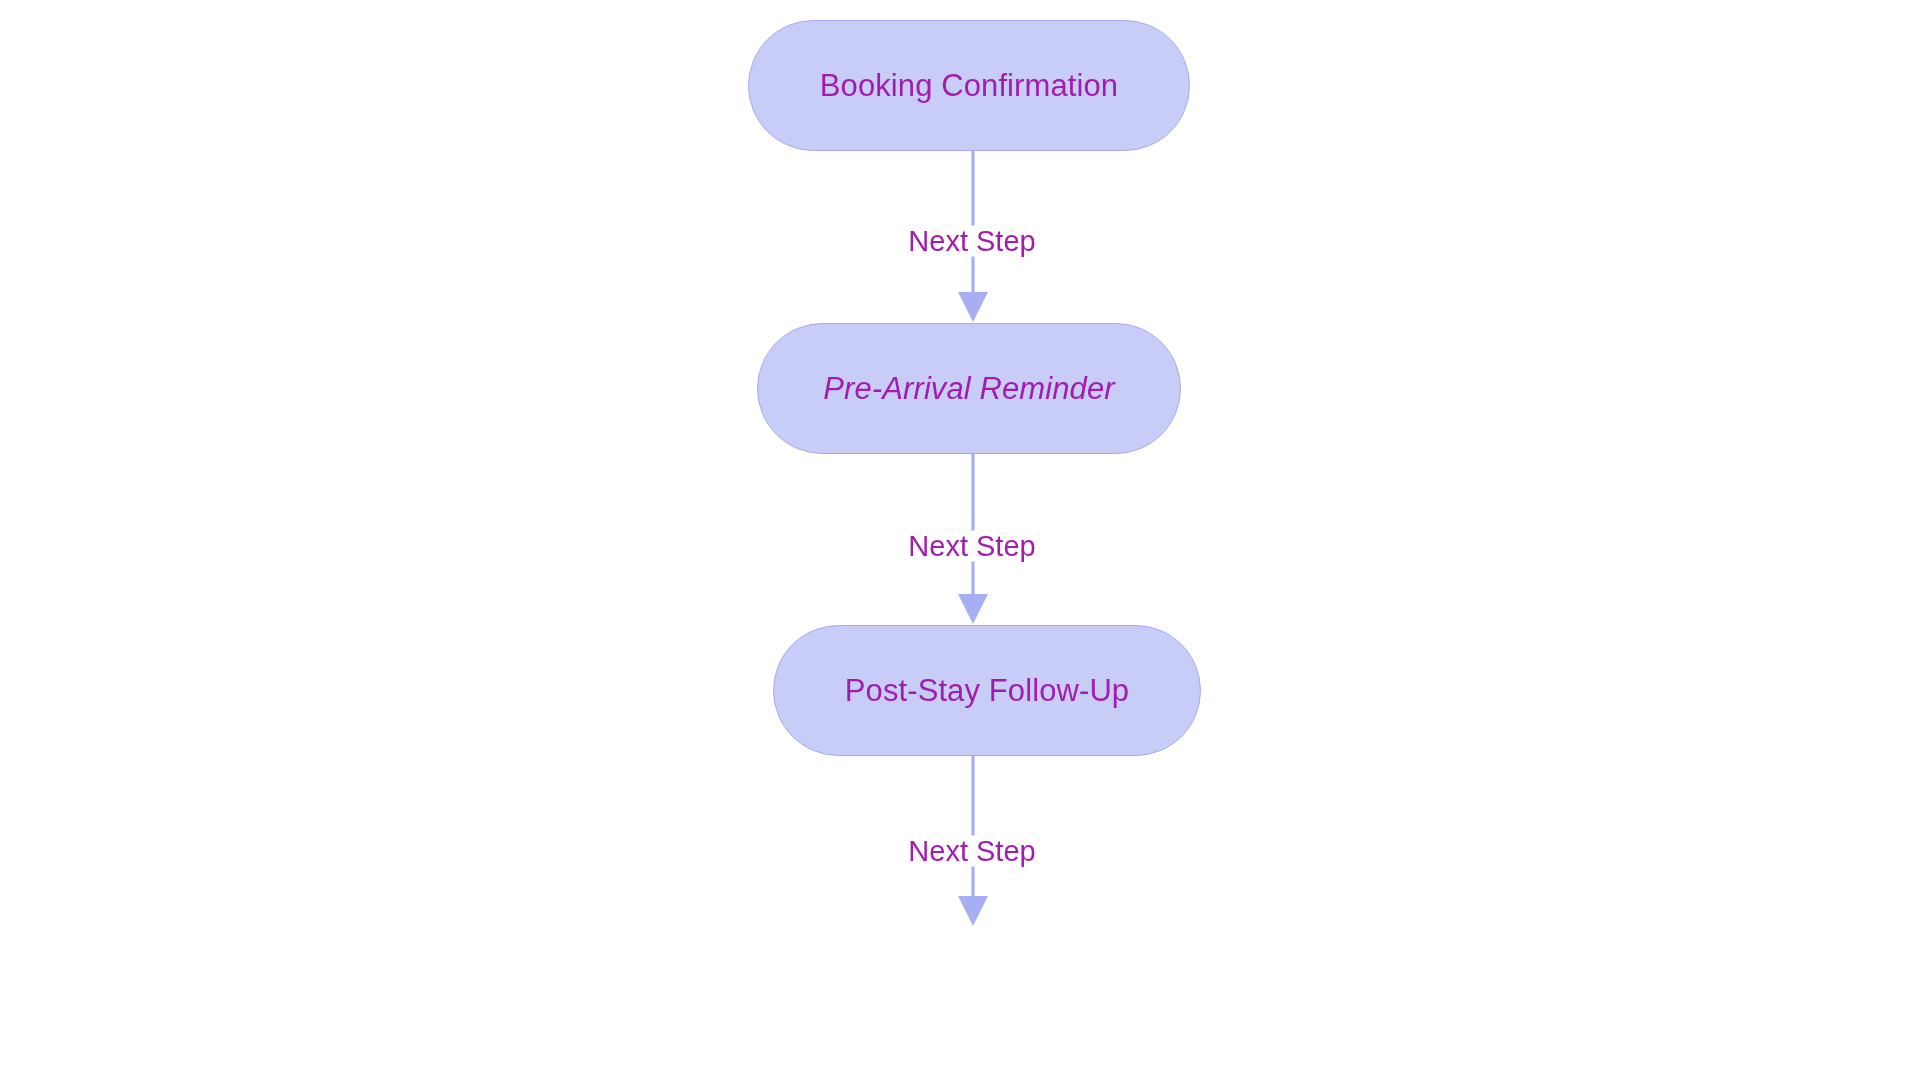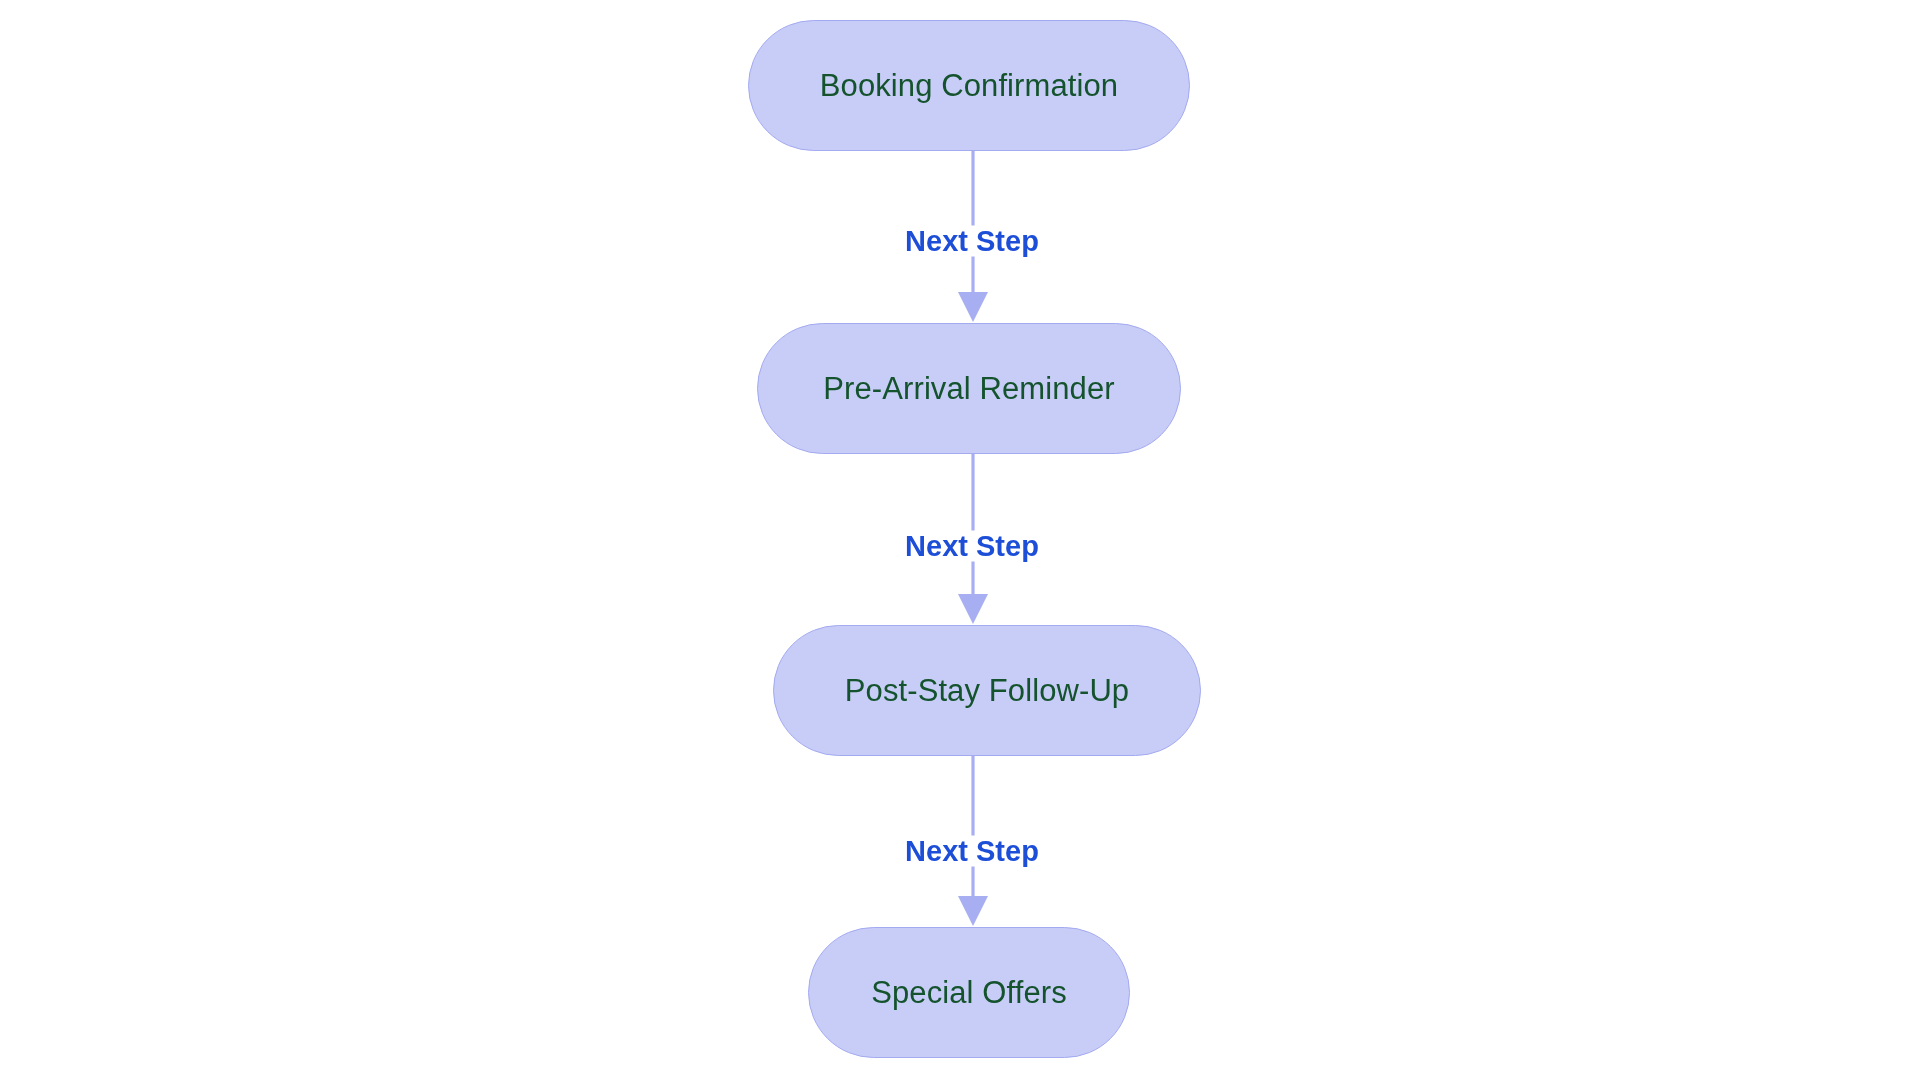--- a/index.html
+++ b/index.html
@@ -27,34 +27,34 @@
     box-sizing: border-box;
     display: flex;
     align-items: center;
     justify-content: center;
     background: #c8cdf7;
     border: 1.5px solid #a3aaf0;
     border-radius: 999px;
     z-index: 3;
   }
   .node-label {
-    color: #14532d;
+    color: #a21caf;
     font-size: 31px;
     font-weight: 400;
     letter-spacing: 0.1px;
     line-height: 1;
     white-space: nowrap;
     font-family: "Liberation Sans", sans-serif;
   }
 
   #node-booking-confirmation {
     left: 748px;  top: 20px;   width: 442px;  height: 131px;
   }
   #node-pre-arrival-reminder {
-    left: 757px;  top: 323px;  width: 424px;  height: 131px;
+    left: 757px;  top: 323px;  width: 424px;  height: 131px; font-style: italic;
   }
   #node-post-stay-follow-up {
     left: 773px;  top: 625px;  width: 428px;  height: 131px;
   }
   #node-special-offers {
     left: 808px;  top: 927px;  width: 322px;  height: 131px;
   }
 
   
   .connector {
@@ -73,23 +73,23 @@
     fill: none;
   }
   .connector-head {
     fill: #a8aef2;
   }
 
   
   .edge-label {
     position: absolute;
     transform: translate(-50%, -50%);
-    color: #1d4ed8;
+    color: #a21caf;
     font-size: 29px;
-    font-weight: 700;
+    font-weight: 400;
     line-height: 1;
     white-space: nowrap;
     background: #ffffff;
     padding: 1px 5px;
     font-family: "Liberation Sans", sans-serif;
     z-index: 2;
   }
   #edge-label-1 { left: 972px; top: 241px; }
   #edge-label-2 { left: 972px; top: 546px; }
   #edge-label-3 { left: 972px; top: 851px; }
@@ -128,17 +128,14 @@
   </div>
 
   <div class="node" id="node-pre-arrival-reminder">
     <span class="node-label">Pre-Arrival Reminder</span>
   </div>
 
   <div class="node" id="node-post-stay-follow-up">
     <span class="node-label">Post-Stay Follow-Up</span>
   </div>
 
-  <div class="node" id="node-special-offers">
-    <span class="node-label">Special Offers</span>
-  </div>
 
 </div>
 
 </body></html>

